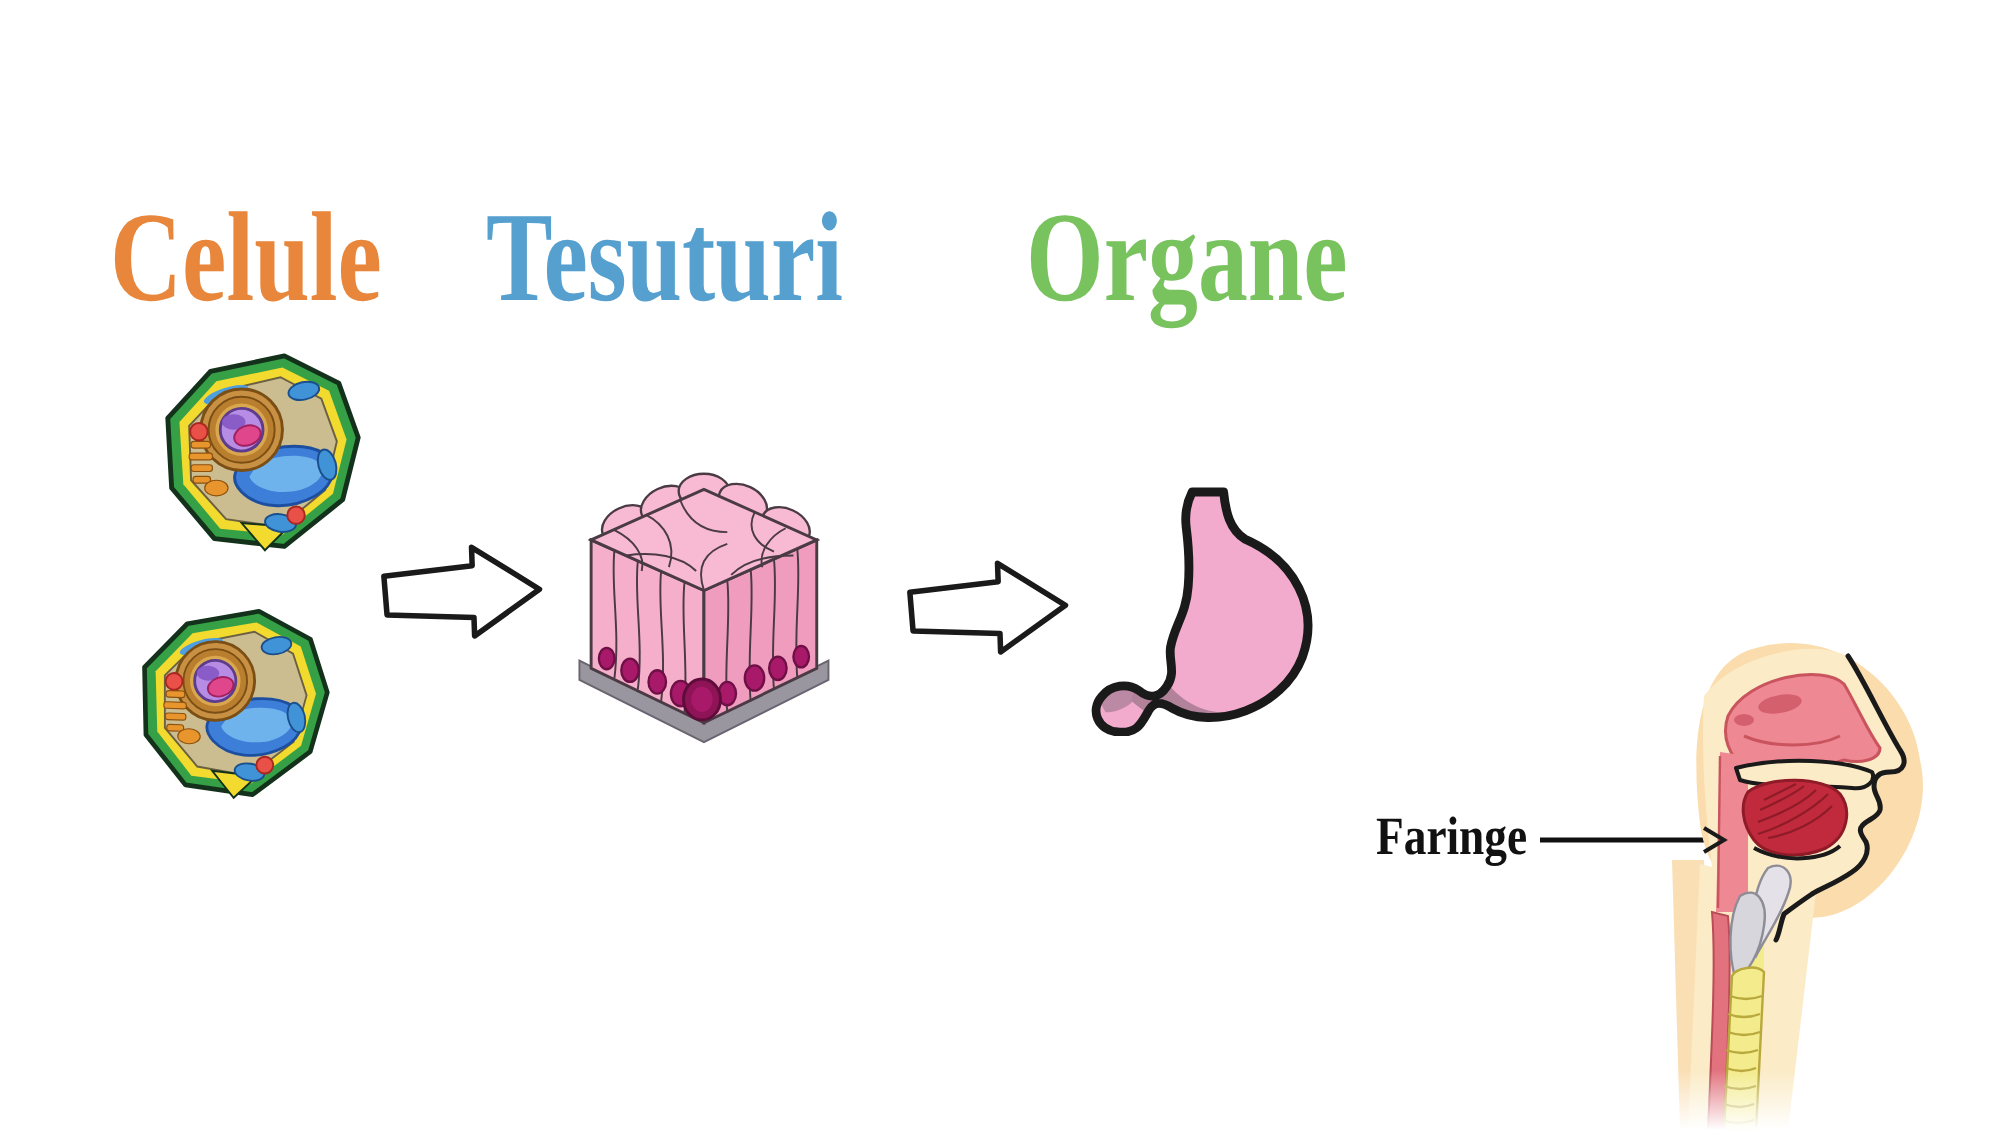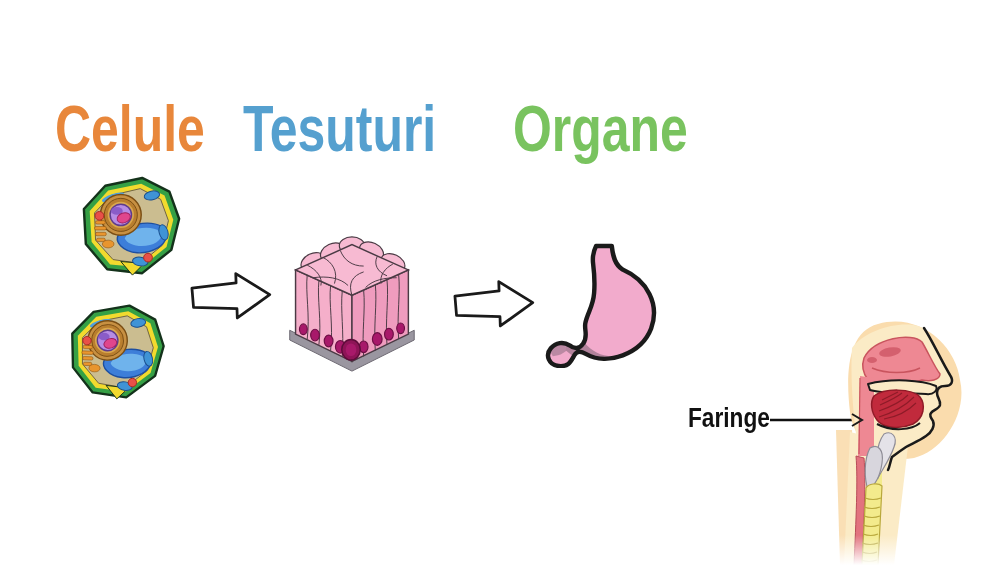--- a/index.html
+++ b/index.html
@@ -1,18 +1,18 @@
 <!DOCTYPE html>
 <html><head>
 <meta charset="utf-8">
 <style>
   html,body{margin:0;padding:0;background:#fff;}
   #canvas{
     position:relative;width:1005px;height:565px;background:#ffffff;
-    overflow:hidden;font-family:Liberation Sans, sans-serif;
+    overflow:hidden;font-family:Liberation Serif, serif;
   }
   .hd{
     position:absolute;top:93px;font-size:64px;line-height:72px;font-weight:700;
     display:inline-block;transform:scaleX(0.78);transform-origin:left top;
     letter-spacing:0px;white-space:nowrap;
   }
   .hd-cells{left:55px;color:#E8873B;}
   .hd-tissues{left:243px;color:#55A0CF;}
   .hd-organs{left:513px;color:#79C35F;}
   .ill{position:absolute;}

